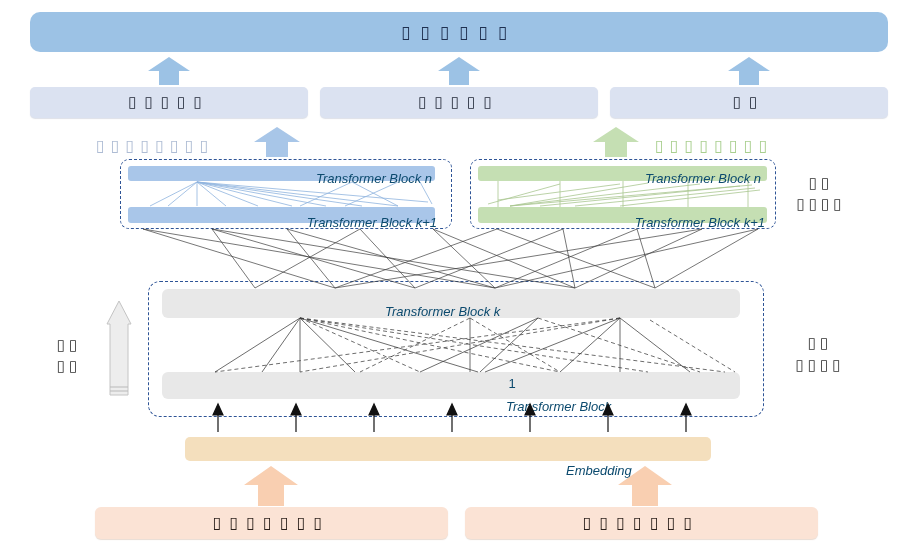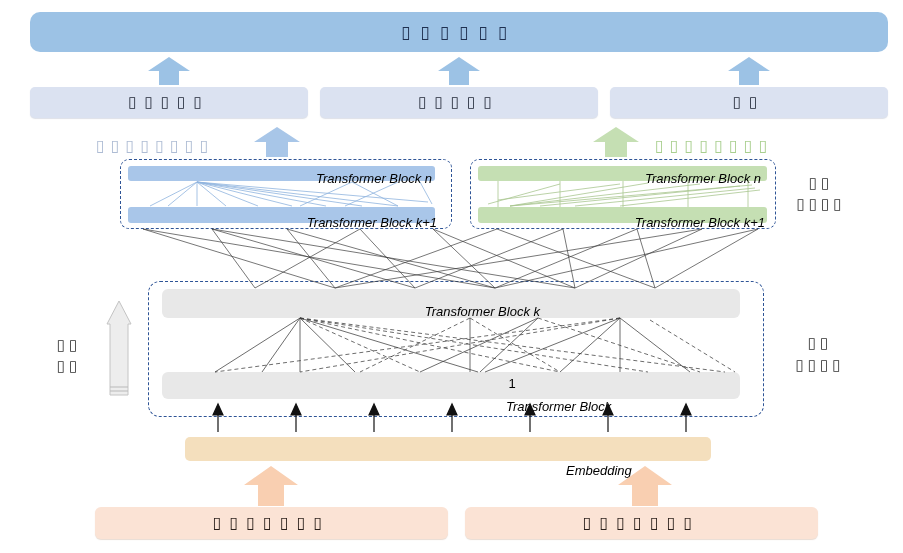--- a/index.html
+++ b/index.html
@@ -7,21 +7,21 @@
   .abs{position:absolute;box-sizing:border-box;}
   .bar{position:absolute;box-sizing:border-box;}
   .tofu{white-space:nowrap;}
   .banner{left:30px;top:12px;width:858px;height:40px;background:#9cc2e5;border-radius:10px;
           text-align:center;line-height:40px;font-size:17px;letter-spacing:10px;color:#1f3050;z-index:2;}
   .outbox{top:87px;height:31px;background:#dbe2f1;border-radius:5px;text-align:center;line-height:31px;
           font-size:15px;letter-spacing:8px;color:#1d2433;z-index:2;box-shadow:0 1px 1px rgba(120,130,160,.25);}
   .branchlabel{top:134px;height:24px;line-height:24px;font-size:16px;letter-spacing:6px;z-index:2;}
   .dashedbox{border:1.6px dashed #2e5496;border-radius:9px;z-index:1;}
   .blockbar{border-radius:3px;z-index:2;}
-  .tbtext{font-family:"Liberation Sans",sans-serif;font-style:italic;font-size:13px;color:#000000;
+  .tbtext{font-family:"Liberation Sans",sans-serif;font-style:italic;font-size:13px;color:#0c4a6e;
           line-height:16px;z-index:3;white-space:nowrap;}
   .sidelab{font-size:15px;letter-spacing:4px;color:#333;text-align:center;line-height:20px;z-index:2;}
   .graybar{background:#e8e8e8;border-radius:6px;z-index:2;}
   .inbox{top:507px;height:32px;background:#fbe3d5;border-radius:6px;text-align:center;line-height:32px;
          font-size:16px;letter-spacing:8px;color:#2a1f1a;z-index:2;box-shadow:0 1px 1px rgba(180,140,110,.3);}
   svg.overlay{position:absolute;left:0;top:0;z-index:4;pointer-events:none;}
 </style>
 </head>
 <body>
 
@@ -45,21 +45,21 @@
 <div class="bar blockbar" style="left:478px;top:207px;width:289px;height:16px;background:#c5dfb3;"></div>
 <div class="abs tbtext" style="left:601px;top:171px;width:160px;text-align:right;">Transformer Block n</div>
 <div class="abs tbtext" style="left:603px;top:215px;width:162px;text-align:right;">Transformer Block k+1</div>
 
 <div class="abs sidelab tofu" style="left:799px;top:173px;width:44px;">▯▯</div>
 <div class="abs sidelab tofu" style="left:785px;top:194px;width:72px;">▯▯▯▯</div>
 
 <div class="abs dashedbox" style="left:148px;top:281px;width:616px;height:136px;border-radius:12px;"></div>
 <div class="bar graybar" style="left:162px;top:289px;width:578px;height:29px;"></div>
 <div class="bar graybar" style="left:162px;top:372px;width:578px;height:27px;"></div>
-<div class="abs tbtext" style="left:385px;top:304px;width:155px;text-align:right;">Transformer Block k</div>
+<div class="abs tbtext" style="left:385px;top:304px;width:155px;text-align:left;">Transformer Block k</div>
 <div class="abs tbtext" style="left:502px;top:376px;width:20px;text-align:center;font-style:normal;">1</div>
 <div class="abs tbtext" style="left:506px;top:399px;width:140px;text-align:left;">Transformer Block</div>
 
 <div class="abs sidelab tofu" style="left:49px;top:335px;width:40px;">▯▯</div>
 <div class="abs sidelab tofu" style="left:49px;top:356px;width:40px;">▯▯</div>
 
 <div class="abs sidelab tofu" style="left:797px;top:333px;width:46px;">▯▯</div>
 <div class="abs sidelab tofu" style="left:783px;top:355px;width:74px;">▯▯▯▯</div>
 
 <div class="bar" style="left:185px;top:437px;width:526px;height:24px;background:#f4dfbd;border-radius:5px;z-index:2;"></div>

